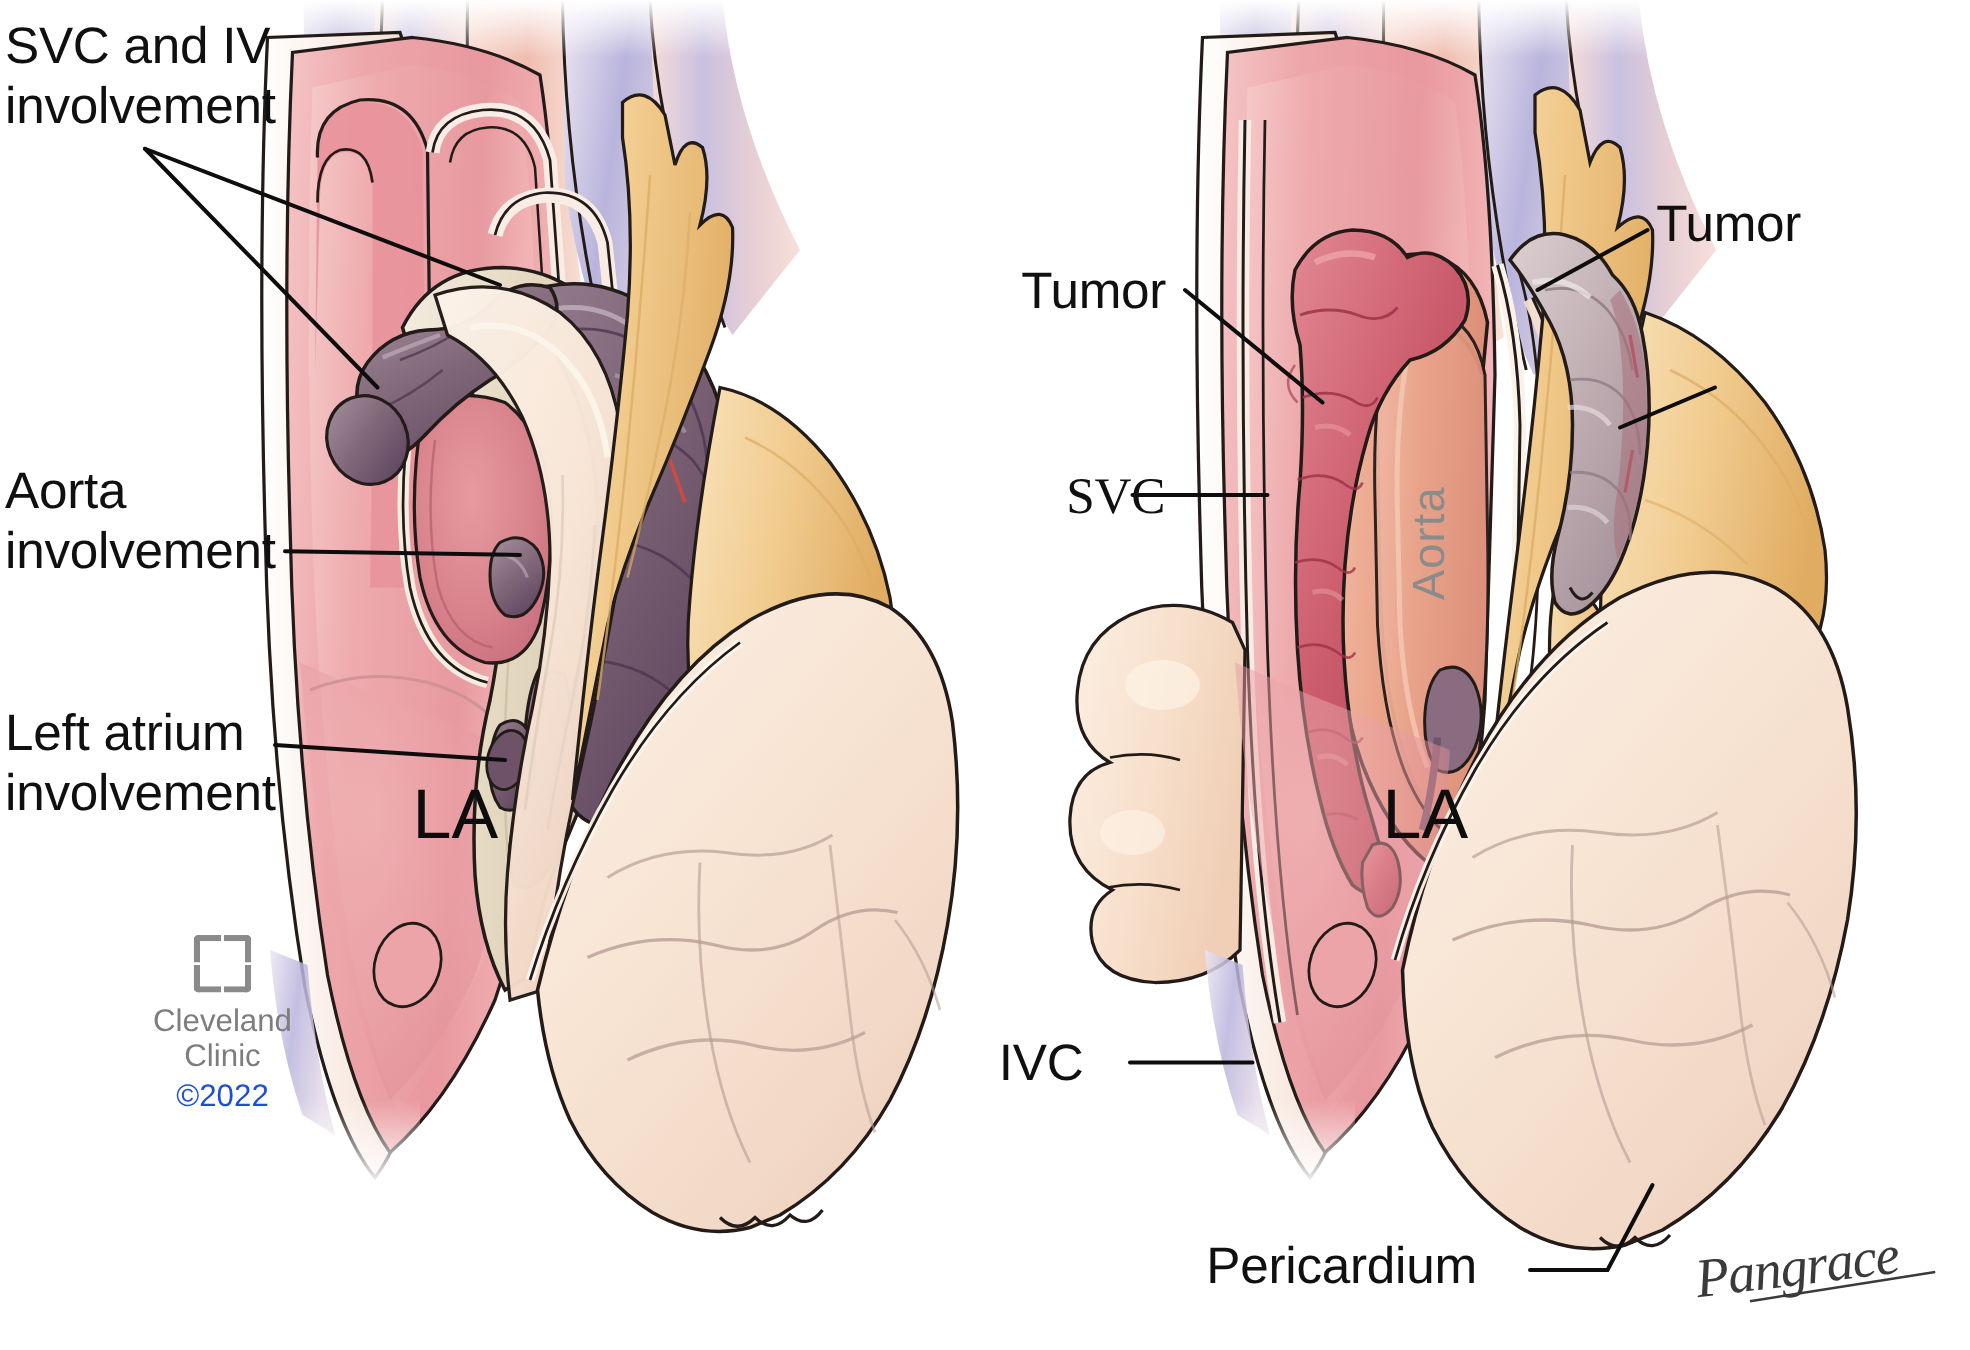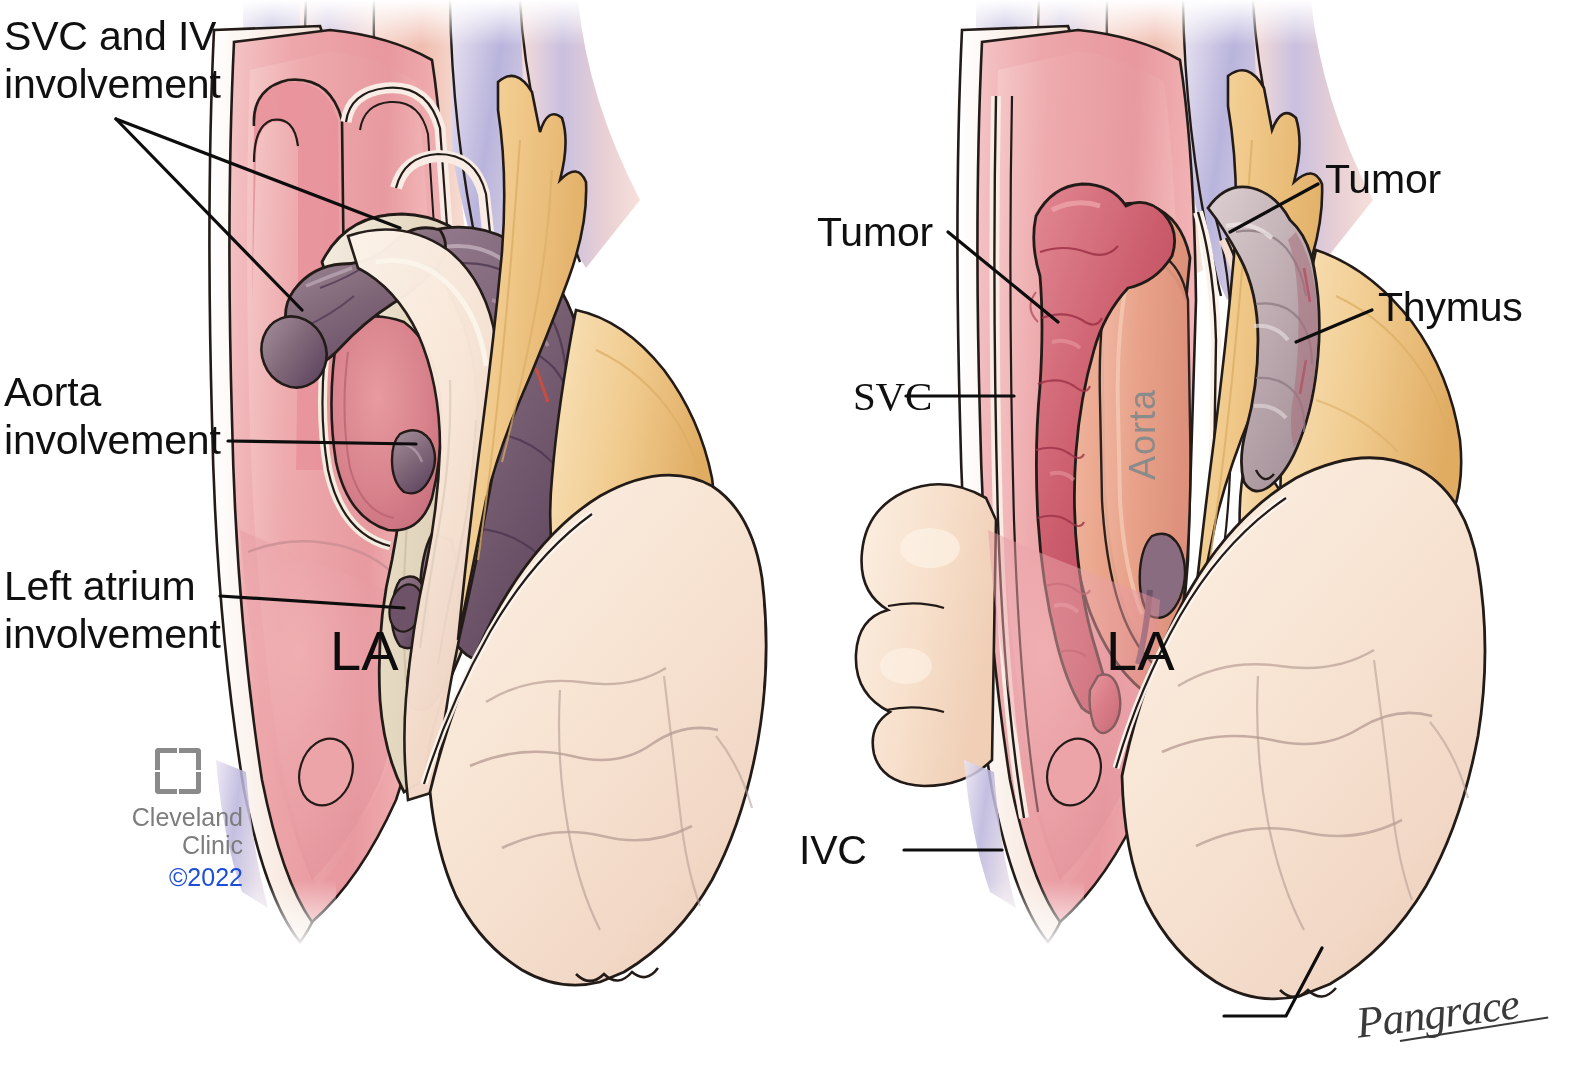--- a/index.html
+++ b/index.html
@@ -4,21 +4,21 @@
 <style>
   html,body{margin:0;padding:0;background:#ffffff;}
   body{width:1576px;height:1080px;overflow:hidden;
        font-family:"Liberation Sans", sans-serif;}
   #stage{position:relative;width:1576px;height:1080px;background:#fff;}
   svg{display:block;}
   .lbl{position:absolute;color:#101010;font-family:"Liberation Sans",sans-serif;
        font-size:41px;line-height:48px;white-space:pre;letter-spacing:-0.2px;}
   .la{position:absolute;font-size:56px;font-weight:400;color:#0d0d0d;
       font-family:"Liberation Sans",sans-serif;}
-  .cc-wrap{position:absolute;left:113px;top:748px;width:130px;text-align:right;}
+  .cc-wrap{position:absolute;left:113px;top:748px;width:130px;text-align:center;}
   .cc-name{color:#7d7d7d;font-size:25px;line-height:28px;font-family:"Liberation Sans",sans-serif;}
   .cc-year{color:#1d4ed8;font-size:25px;line-height:30px;margin-top:3px;font-family:"Liberation Sans",sans-serif;}
   .cc-mark{width:46px;height:46px;margin:0 auto 9px auto;position:relative;}
   .cc-mark i{position:absolute;width:17px;height:17px;border:5px solid #8a8a8a;}
   .cc-mark i.a{left:0;top:0;border-right:none;border-bottom:none;border-top-left-radius:4px;}
   .cc-mark i.b{right:0;top:0;border-left:none;border-bottom:none;border-top-right-radius:4px;}
   .cc-mark i.c{left:0;bottom:0;border-right:none;border-top:none;border-bottom-left-radius:4px;}
   .cc-mark i.d{right:0;bottom:0;border-left:none;border-top:none;border-bottom-right-radius:4px;}
   .aorta-vert{position:absolute;color:#8b8b8b;font-size:36px;
       font-family:"Liberation Sans",sans-serif;
@@ -494,22 +494,22 @@
 <div class="la" style="left:330px;top:618px;">LA</div>
 
 <div class="lbl" style="left:817px;top:208px;">Tumor</div>
 
 <div class="lbl" style="left:853px;top:372px;font-family:Liberation Serif, serif;">SVC</div>
 
 <div class="lbl" style="left:799px;top:826px;">IVC</div>
 
 <div class="lbl" style="left:1325px;top:155px;">Tumor</div>
 
-<div class="lbl" style="left:1378px;top:283px;">Thymus</div>
-
+
+<div class="lbl" style="left:965px;top:988px;">Pericardium</div>
 
 <div class="la" style="left:1106px;top:618px;">LA</div>
 
 <div class="aorta-vert" style="left:1122px;top:480px;">Aorta</div>
 
 <div class="cc-wrap">
   <div class="cc-mark">
     <i class="a"></i>
         <i class="b"></i>
         <i class="c"></i>

